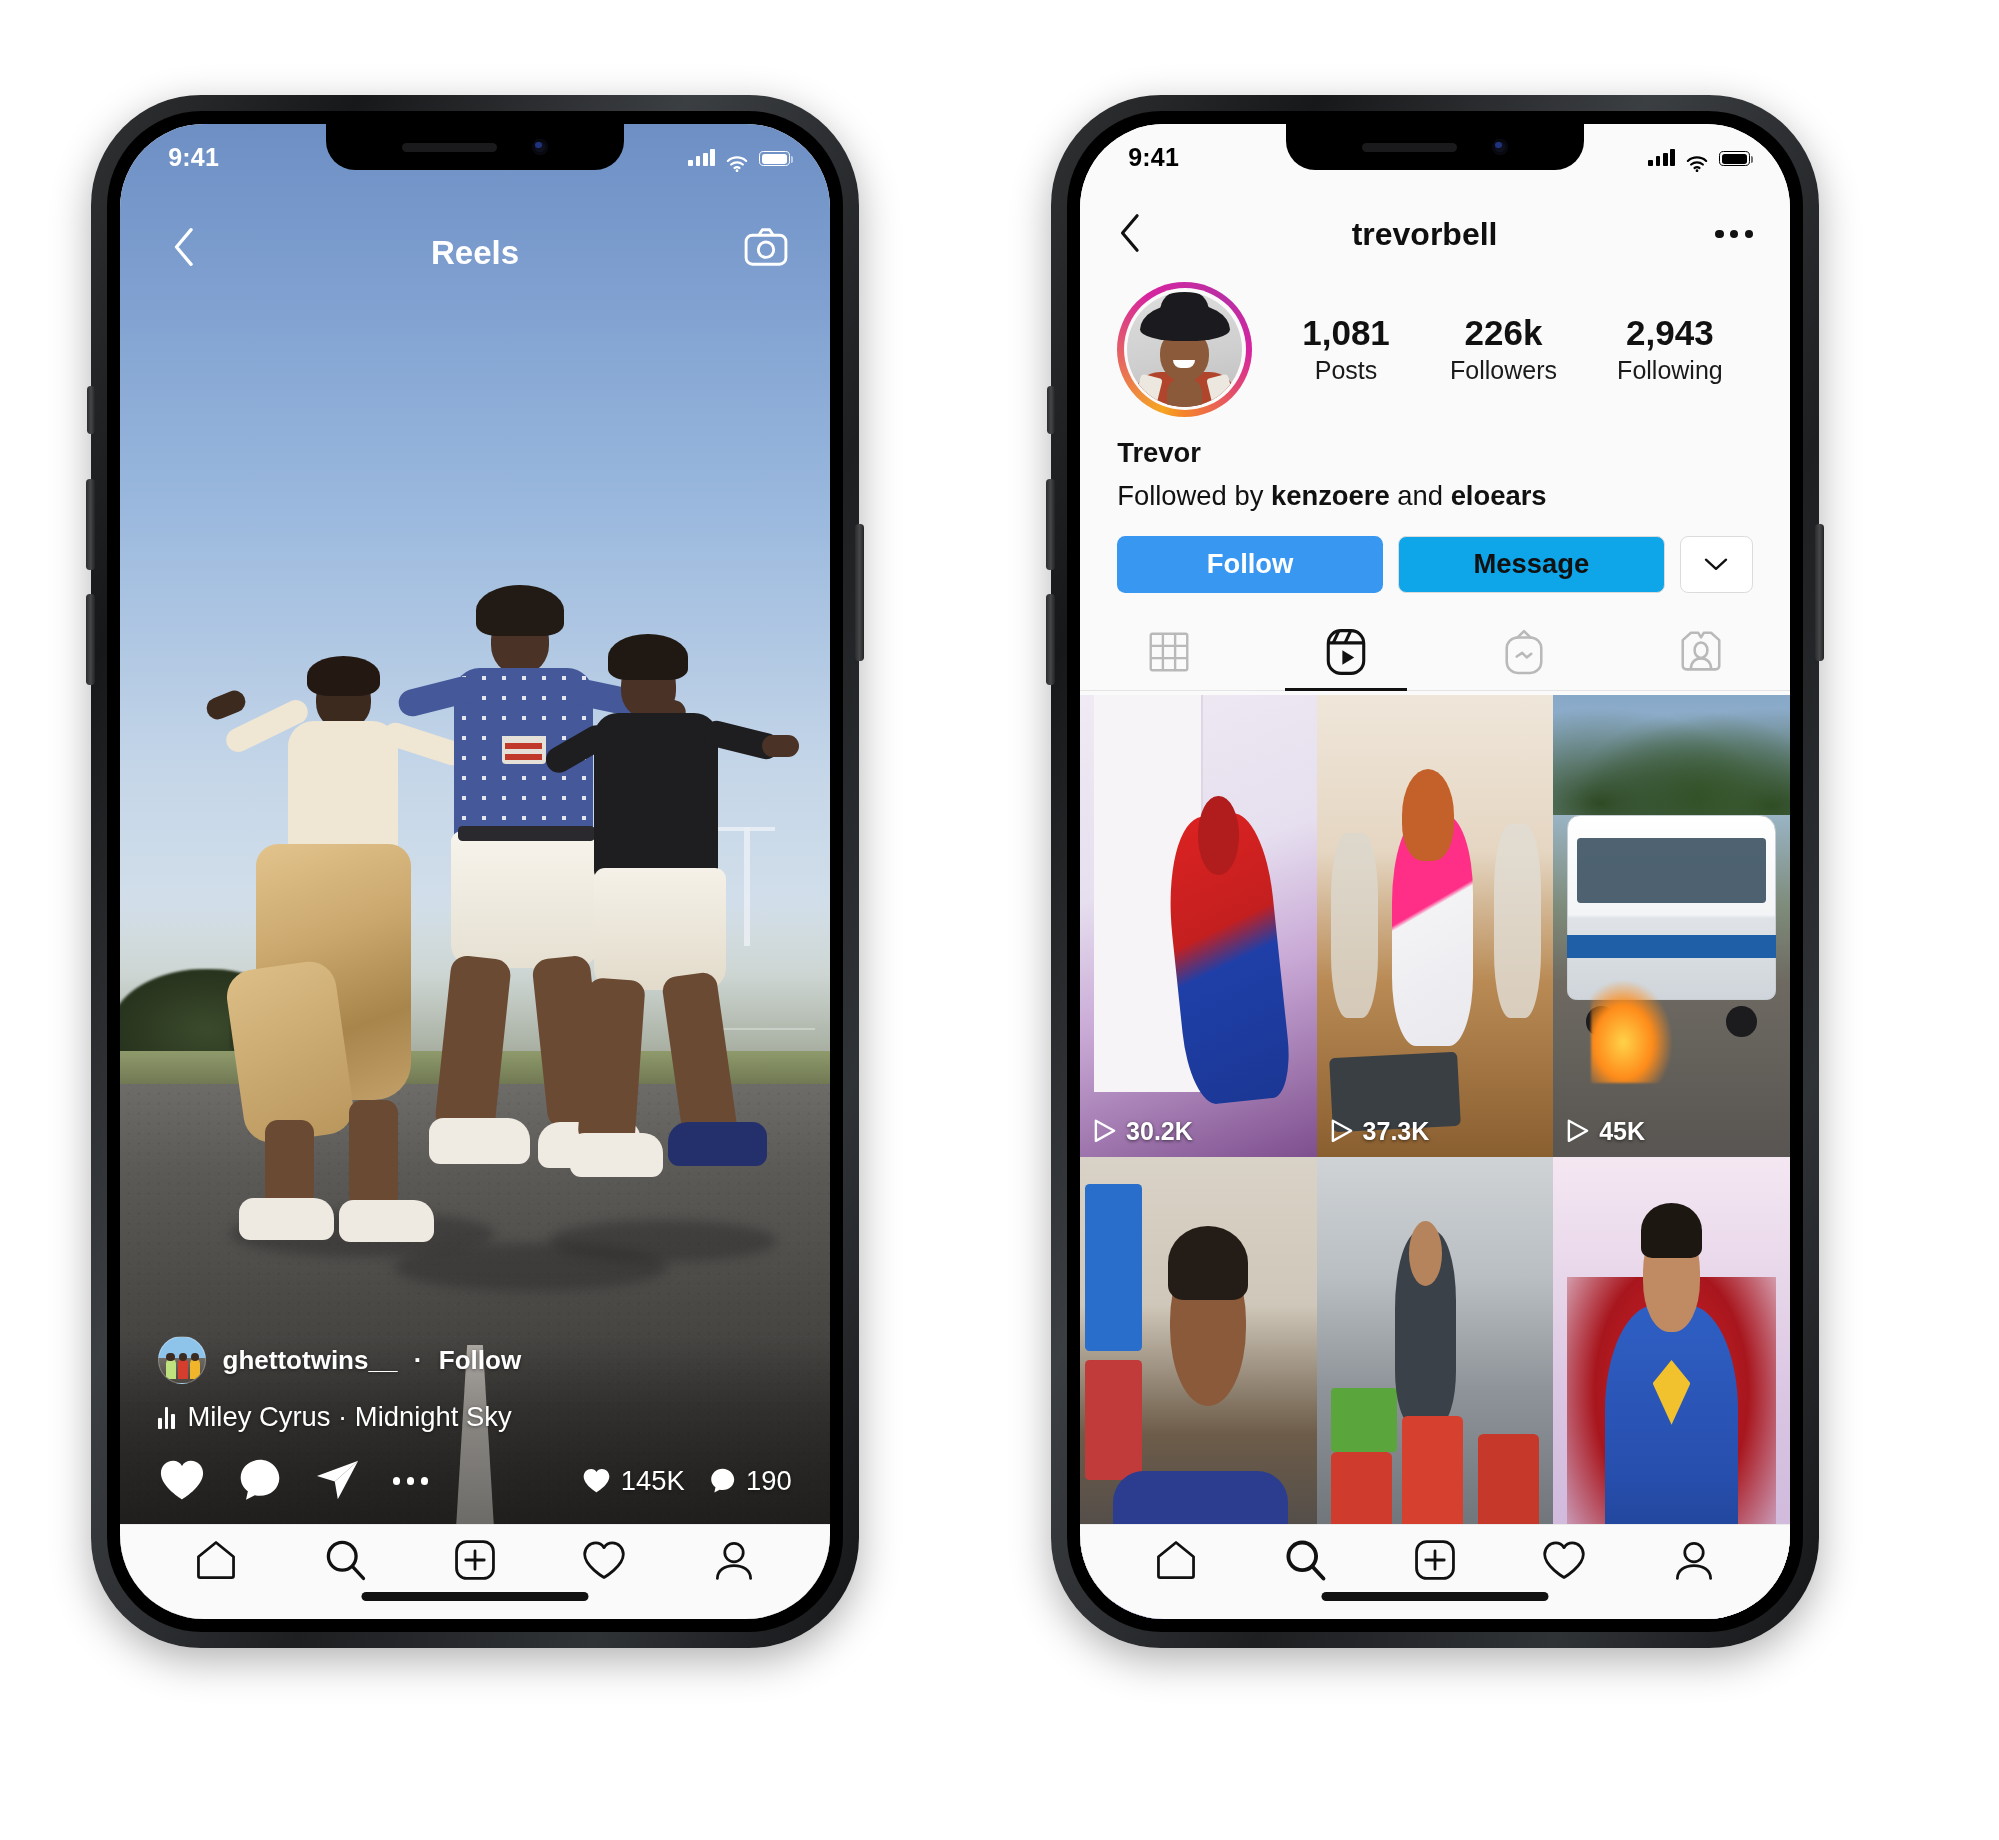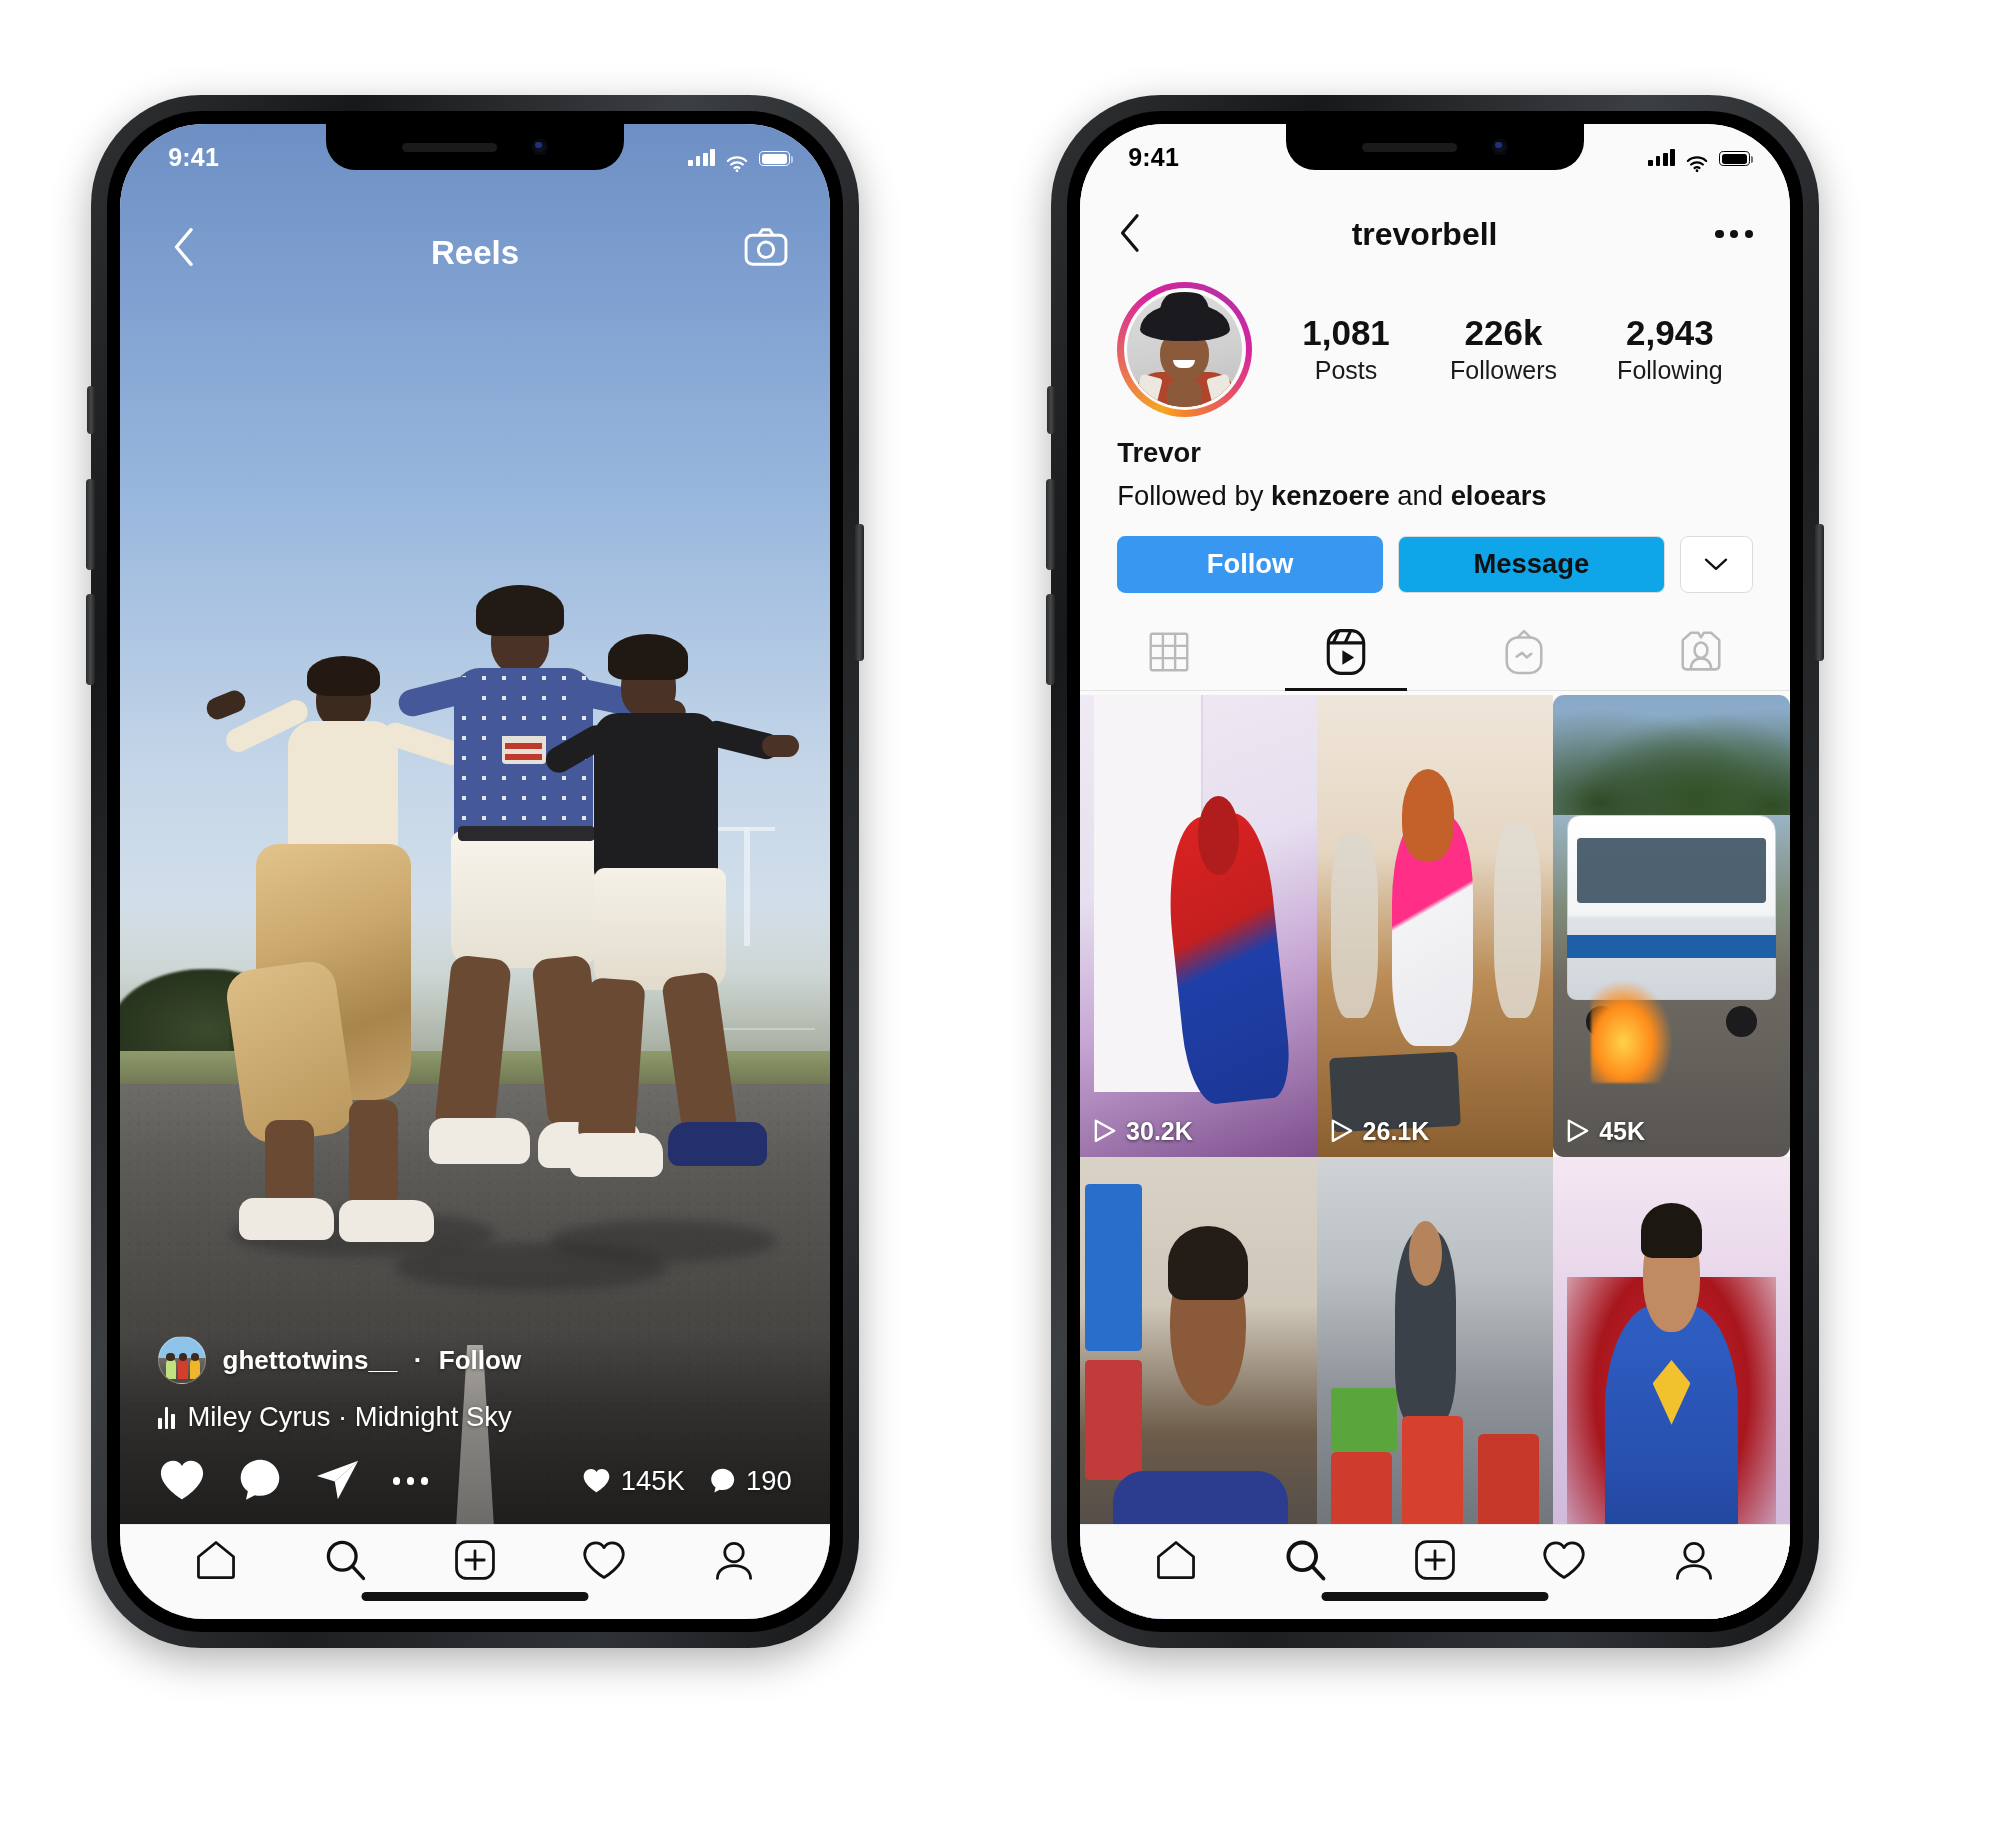--- a/index.html
+++ b/index.html
@@ -235,21 +235,21 @@
 
   .t2 { background: linear-gradient(180deg,#efe6da 0%, #e5d6c2 34%, #b98a54 62%, #8a5f30 100%); }
   .t2 .mat{position:absolute; left:6%; bottom:6%; width:54%; height:16%; background:#3a3f44; border-radius:5.5px; transform:rotate(-3deg);}
   .t2 .fig{position:absolute; left:32%; top:26%; width:34%; height:50%;
      background: linear-gradient(150deg,#ff2f87 0%, #ff2f87 40%, #f3f3f5 42%, #e8e8ee 100%);
      border-radius: 38% 34% 30% 30%; }
   .t2 .hair{position:absolute; left:36%; top:16%; width:22%; height:20%; background:#c4612a; border-radius:50% 50% 40% 40%;}
   .t2 .p2{position:absolute; left:6%; top:30%; width:20%; height:40%; background:rgba(220,215,205,.85); border-radius:34%;}
   .t2 .p3{position:absolute; right:5%; top:28%; width:20%; height:42%; background:rgba(225,220,210,.85); border-radius:34%;}
 
-  .t3 { background: linear-gradient(180deg,#88a8c8 0%, #9fbcd3 22%, #7e8b7a 46%, #6e6a62 62%, #585552 100%); border-radius: 11px; }
+  .t3 { background: linear-gradient(180deg,#88a8c8 0%, #9fbcd3 22%, #7e8b7a 46%, #6e6a62 62%, #585552 100%); }
   .t3 .trees{position:absolute; left:0; top:0; width:100%; height:26%;
      background: radial-gradient(ellipse at 20% 90%, #2e4a24 0%, rgba(46,74,36,0) 62%),
                  radial-gradient(ellipse at 62% 86%, #36572a 0%, rgba(54,87,42,0) 60%),
                  radial-gradient(ellipse at 92% 92%, #2a4620 0%, rgba(42,70,32,0) 62%); }
   .t3 .bus{position:absolute; left:6%; top:26%; width:88%; height:40%;
      background: linear-gradient(180deg,#fff 0%, #f2f4f6 54%, #dfe3e7 56%, #cfd5da 100%);
      border-radius: 12.8px 16.4px 9.1px 9.1px; border:1.8px solid #c8ced3;}
   .t3 .win{position:absolute; left:10%; top:31%; width:80%; height:14%; background:#2f4658; border-radius:3.7px; opacity:.85;}
   .t3 .stripe{position:absolute; left:6%; top:52%; width:88%; height:5%; background:#1f5fa8;}
   .t3 .wheel{position:absolute; bottom:26%; width:13%; height:0; padding-bottom:13%; background:#1c1c1e; border-radius:50%;}
@@ -637,21 +637,21 @@
                 <i class="p3"></i>
                 <i class="mat"></i>
                 <i class="fig"></i>
                 <i class="hair"></i>
               <span class="views">
                 <span class="play-out">
                   <svg width="24" height="25.6" viewBox="0 0 26 28" fill="none">
                       <path d="M3 3l20 11L3 25V3z" stroke="#fff" stroke-width="2.6" stroke-linejoin="round"></path>
                     </svg>
                 </span>
-                <span>26.1K</span>
+                <span>37.3K</span>
               </span>
             </span>
             <span class="cell t3">
               <i class="trees"></i>
                 <i class="bus"></i>
                 <i class="win"></i>
                 <i class="stripe"></i>
               <i class="wheel a"></i>
                 <i class="wheel b"></i>
                 <i class="fire"></i>

